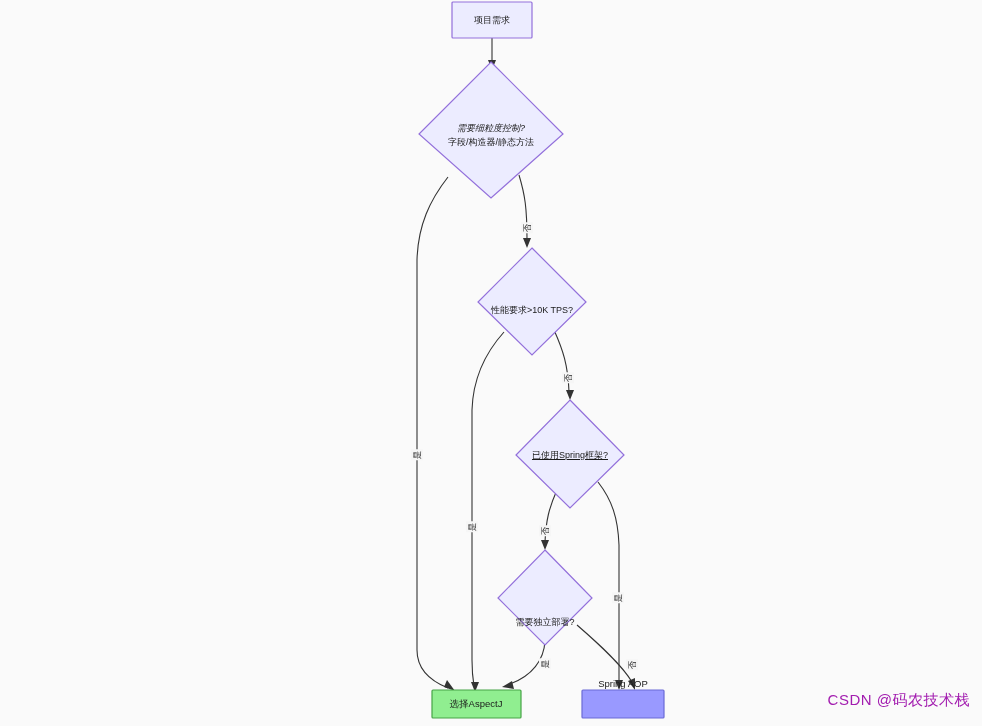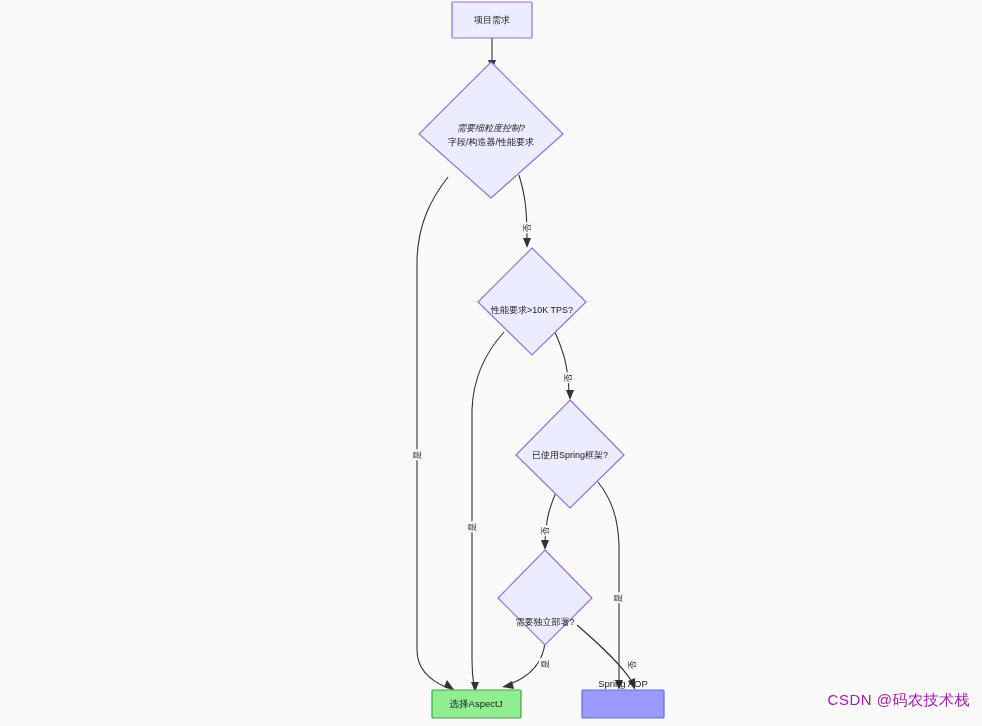--- a/index.html
+++ b/index.html
@@ -167,25 +167,25 @@
       <rect class="node-shape-green" x="432" y="690" width="89" height="28" rx="1"></rect>
 
       <rect class="node-shape-blue" x="582" y="690" width="82" height="28" rx="1"></rect>
 
     </g>
   </svg>
 
   <div class="node-label" style="left:492px; top:20px;">项目需求</div>
 
   <div class="node-label" style="left:491px; top:128px;font-style:italic;">需要细粒度控制?</div>
-  <div class="node-label" style="left:491px; top:142px;">字段/构造器/性能要求</div>
+  <div class="node-label" style="left:491px; top:142px;">字段/构造器/静态方法</div>
 
   <div class="node-label" style="left:532px; top:310px;">性能要求&gt;10K TPS?</div>
 
-  <div class="node-label" style="left:570px; top:455px;">已使用Spring框架?</div>
+  <div class="node-label" style="left:570px; top:455px;text-decoration:underline;">已使用Spring框架?</div>
 
   <div class="node-label" style="left:545px; top:622px;">需要独立部署?</div>
 
   <div class="node-label terminal" style="left:476px; top:704px;">选择AspectJ</div>
 
   <div class="node-label terminal" style="left:623px; top:684px;">Spring AOP</div>
 
   <div class="edge-label" style="left:417px; top:455px;">是</div>
 
   <div class="edge-label" style="left:527px; top:228px;">否</div>

